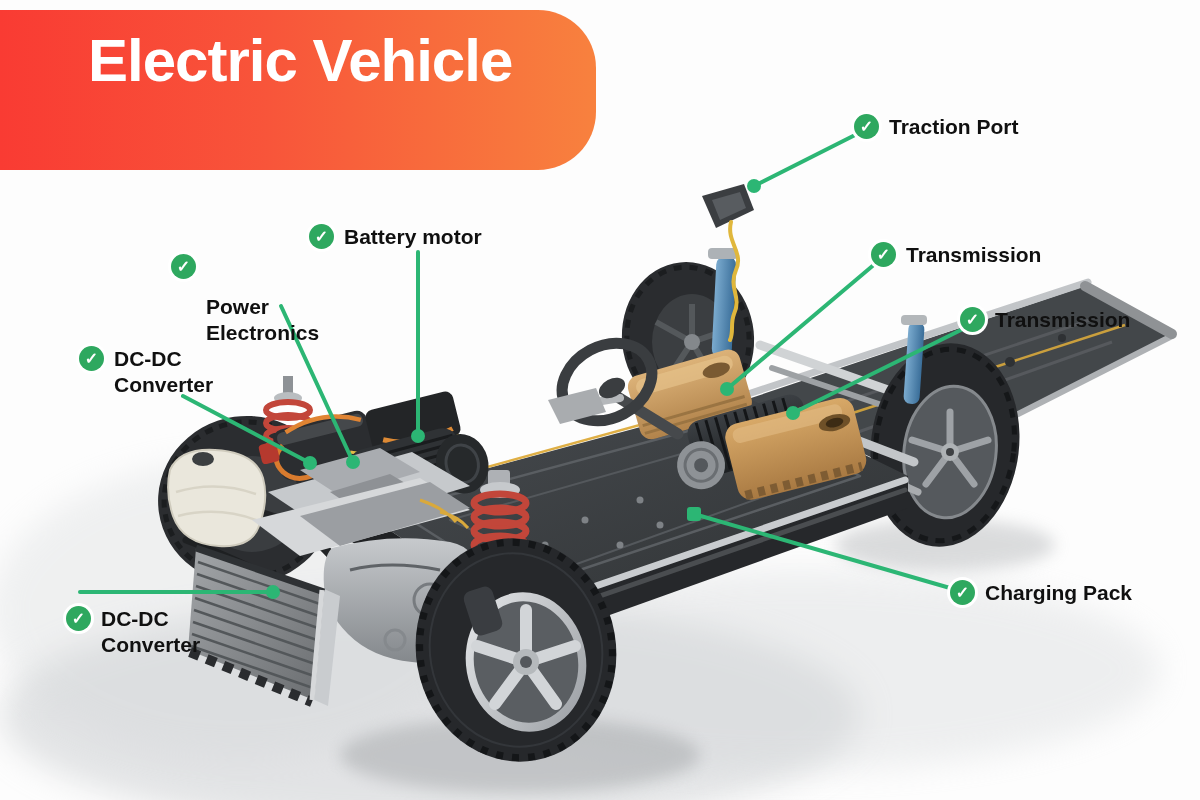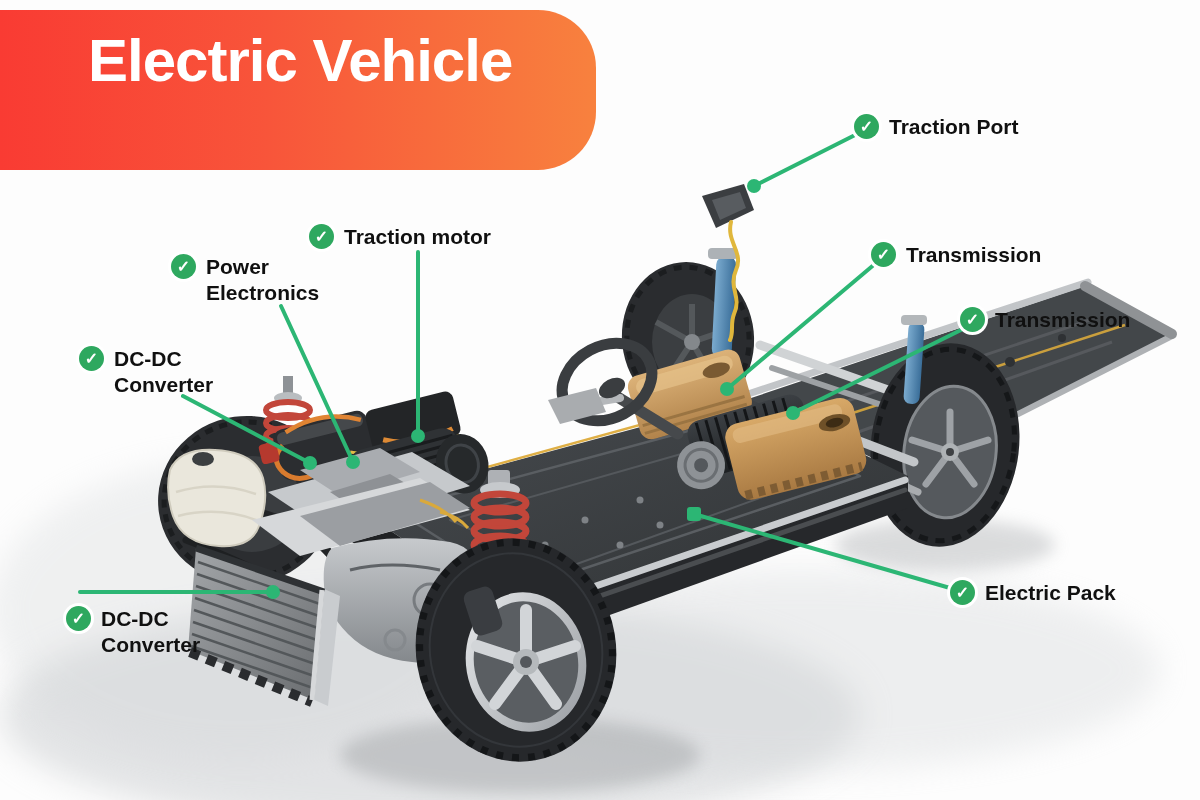--- a/index.html
+++ b/index.html
@@ -20,21 +20,21 @@
   
   .label{position:absolute;display:flex;align-items:flex-start;gap:10px;
          font-weight:700;font-size:21px;line-height:26px;color:#101010;z-index:5;}
   .label .txt{margin-top:0;}
   .nowrap .txt{white-space:nowrap;}
   .check{flex:none;width:25px;height:25px;border-radius:50%;background:#2EA85F;
          box-shadow:0 0 0 3px #ffffff;color:#fff;display:flex;align-items:center;
          justify-content:center;font-size:16px;font-weight:700;}
   #lab-charging{left:854px;top:114px;}
   #lab-traction{left:309px;top:224px;}
-  #lab-powerelec{left:171px;top:254px;} #lab-powerelec .txt{width:130px;}
+  #lab-powerelec{left:171px;top:254px;} #lab-powerelec .txt{width:130px;margin-top:40px;}
   #lab-dcdc-upper{left:79px;top:346px;} #lab-dcdc-upper .txt{width:120px;}
   #lab-trans-upper{left:871px;top:242px;}
   #lab-trans-lower{left:960px;top:307px;}
   #lab-battery{left:950px;top:580px;}
   #lab-dcdc-lower{left:66px;top:606px;} #lab-dcdc-lower .txt{width:120px;}
 </style>
 </head>
 <body>
 
 <div class="stage">
@@ -332,21 +332,21 @@
     </h1>
   </div>
 
   <div class="label nowrap" id="lab-charging">
     <span class="check">✓</span>
     <span class="txt">Traction Port</span>
   </div>
 
   <div class="label nowrap" id="lab-traction">
     <span class="check">✓</span>
-    <span class="txt">Traction motor</span>
+    <span class="txt">Battery motor</span>
   </div>
 
   <div class="label" id="lab-powerelec">
     <span class="check">✓</span>
     <span class="txt">Power Electronics</span>
   </div>
 
   <div class="label" id="lab-dcdc-upper">
     <span class="check">✓</span>
     <span class="txt">DC-DC Converter</span>
@@ -357,21 +357,21 @@
     <span class="txt">Transmission</span>
   </div>
 
   <div class="label nowrap" id="lab-trans-lower">
     <span class="check">✓</span>
     <span class="txt">Transmission</span>
   </div>
 
   <div class="label nowrap" id="lab-battery">
     <span class="check">✓</span>
-    <span class="txt">Electric Pack</span>
+    <span class="txt">Charging Pack</span>
   </div>
 
   <div class="label" id="lab-dcdc-lower">
     <span class="check">✓</span>
     <span class="txt">DC-DC Converter</span>
   </div>
 
 </div>
 
 </body></html>

